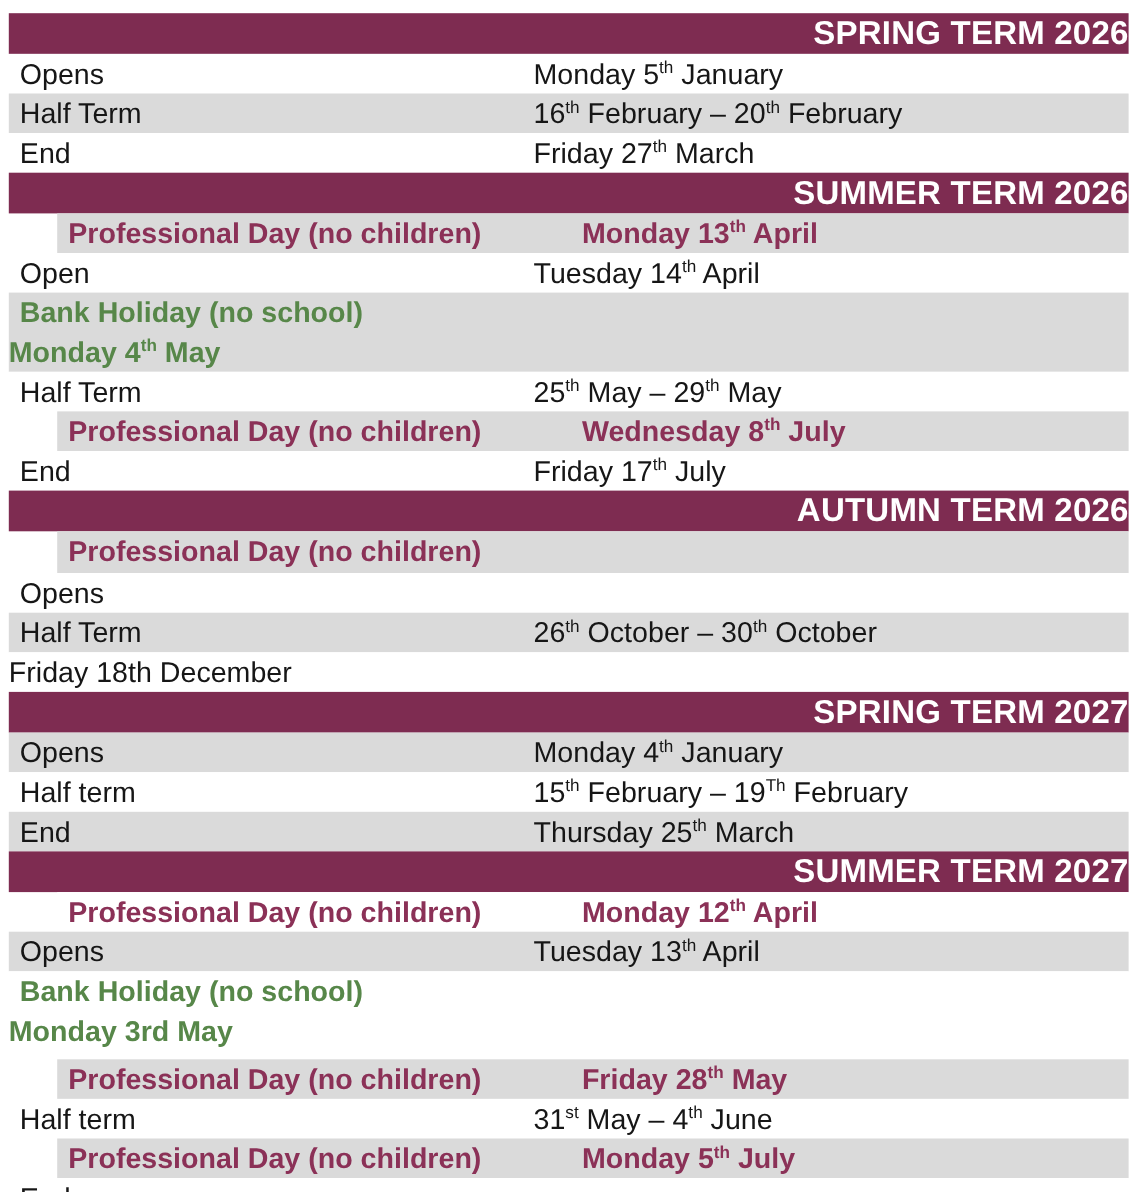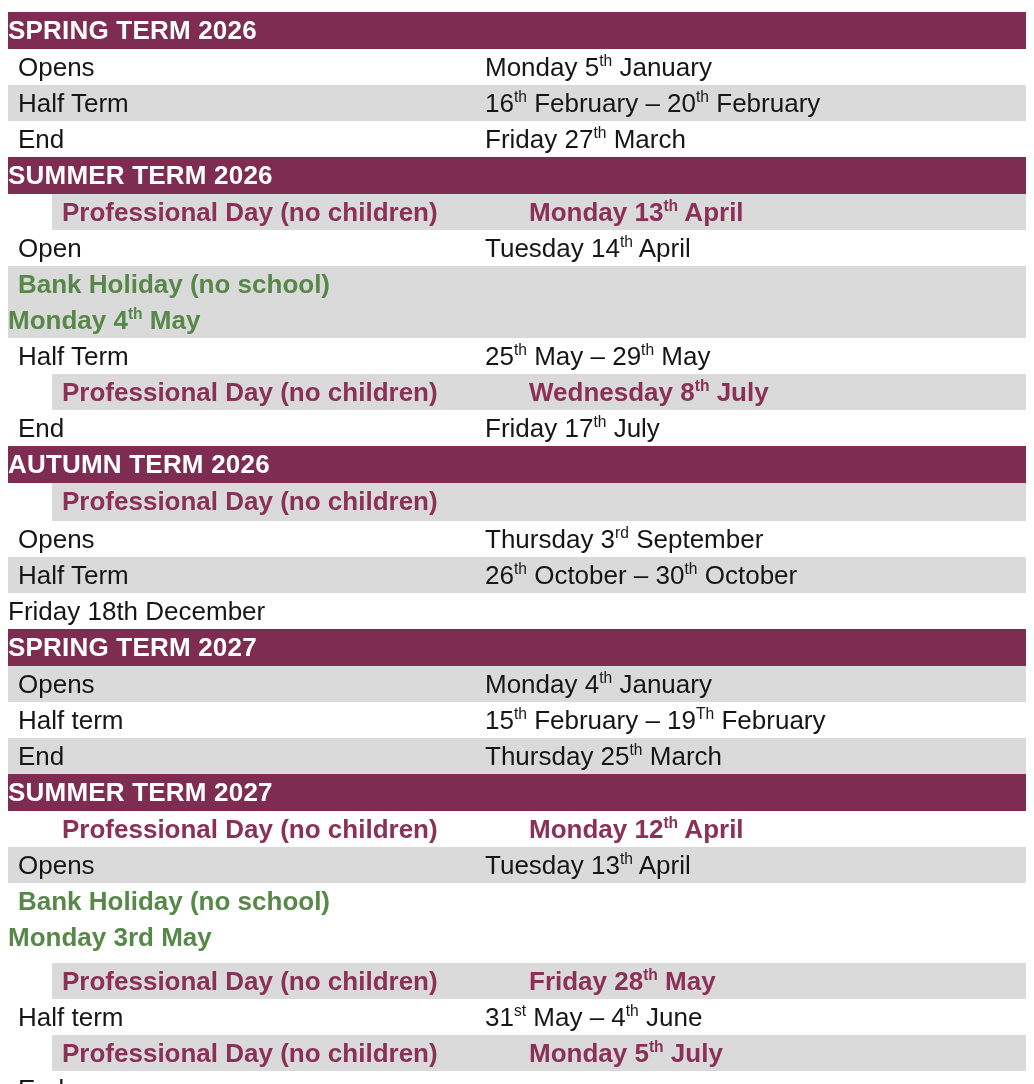--- a/index.html
+++ b/index.html
@@ -15,22 +15,22 @@
     left: 8px;
     top: 12px;
     width: 1018px;
   }
   .term-header {
     height: 37px;
     line-height: 37px;
     background: var(--header-bg, #7E2C51);
     color: var(--header-text, #ffffff);
     font-weight: bold;
-    text-align: left;
-    font-size: 26px;
+    text-align: right;
+    font-size: 30px;
     letter-spacing: 0.2px;
   }
   .term-row {
     display: flex;
     align-items: flex-start;
     min-height: 36px;
     line-height: 36px;
     font-size: 26px;
     color: var(--body-text, #161616);
     background: var(--row-bg, #ffffff);
@@ -110,21 +110,20 @@
     <div class="term-row normal">
       <div class="cell-label">End</div>
       <div class="cell-value">Friday 17<sup>th</sup> July</div>
     </div>
     <div class="term-header">AUTUMN TERM 2026</div>
     <div class="term-row professional-day alt two-line">
       <div class="cell-label">Professional Day (no children)</div>
     </div>
     <div class="term-row normal">
       <div class="cell-label">Opens</div>
-      <div class="cell-value">Thursday 3<sup>rd</sup> September</div>
     </div>
     <div class="term-row normal alt">
       <div class="cell-label">Half Term</div>
       <div class="cell-value">26<sup>th</sup> October – 30<sup>th</sup> October</div>
     </div>
     <div class="term-row normal">
       <div class="cell-value">Friday 18th December</div>
     </div>
     <div class="term-header">SPRING TERM 2027</div>
     <div class="term-row normal alt">

